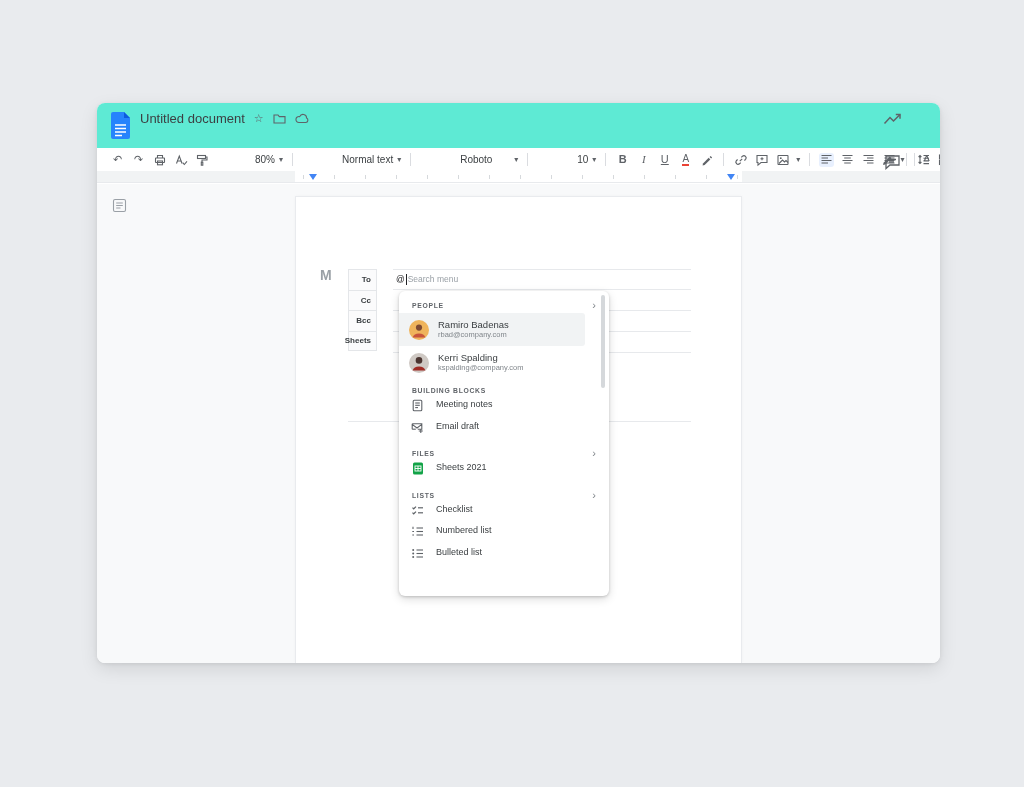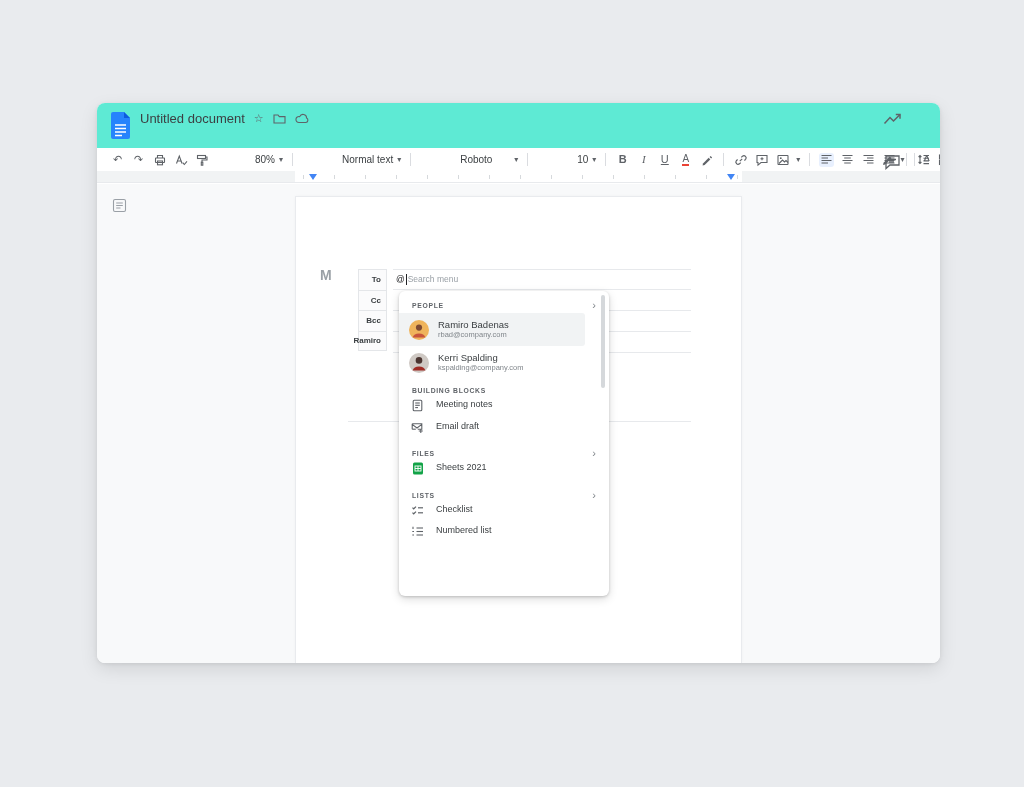--- a/index.html
+++ b/index.html
@@ -44,21 +44,21 @@
   .rmark{position:absolute;top:3px;width:0;height:0;border-left:4px solid transparent;border-right:4px solid transparent;border-top:6px solid #4285f4;}
 
   
   .canvas{position:absolute;top:81px;left:0;right:0;bottom:0;background:#f8f9fa;}
   .outline-ic{position:absolute;left:15px;top:14px;}
   .page{position:absolute;left:198px;top:12px;width:447px;bottom:0;background:#fff;
     border:1px solid #e9ebee;border-bottom:none;box-shadow:0 0 3px rgba(0,0,0,.03);}
 
   
   .gmail-m{position:absolute;left:24px;top:70px;color:#9aa0a6;font-weight:bold;font-size:14px;letter-spacing:-1px;}
-  .fld-col{position:absolute;left:62px;top:72px;width:29px;}
+  .fld-col{position:absolute;left:52px;top:72px;width:29px;}
   .fld-cell{height:20.5px;border:1px solid #e4e6e9;border-bottom:none;background:#fbfbfc;
     font-size:8px;font-weight:bold;color:#3c4043;display:flex;align-items:center;justify-content:flex-end;padding-right:5px;}
   .fld-cell:last-child{border-bottom:1px solid #e4e6e9;}
   .f-line{position:absolute;left:97px;width:298px;height:1px;background:#e7e9ec;}
   .body-line{position:absolute;left:52px;width:343px;height:1px;background:#e7e9ec;}
   .search-line{position:absolute;left:100px;top:75px;display:flex;align-items:center;font-size:8.5px;height:14px;}
   .at-sym{color:#202124;}
   .cursor{width:1px;height:11px;background:#202124;margin:0 1px;}
   .placeholder{color:#9aa0a6;}
 
@@ -355,21 +355,21 @@
     </span>
 
     <div class="page">
 
       <span class="gmail-m">M</span>
 
       <div class="fld-col">
         <div class="fld-cell">To</div>
         <div class="fld-cell">Cc</div>
         <div class="fld-cell">Bcc</div>
-        <div class="fld-cell">Ramiro</div>
+        <div class="fld-cell">Sheets</div>
       </div>
 
       <div class="f-line" style="top:72px;"></div>
       <div class="f-line" style="top:92px;"></div>
       <div class="f-line" style="top:113px;"></div>
       <div class="f-line" style="top:134px;"></div>
       <div class="f-line" style="top:155px;"></div>
       <div class="body-line" style="top:224px;"></div>
 
       <div class="search-line">
@@ -481,17 +481,30 @@
                 <line x1="5.5" y1="3" x2="12" y2="3"></line>
               <line x1="1.3" y1="6.5" x2="3" y2="6.5"></line>
                 <line x1="5.5" y1="6.5" x2="12" y2="6.5"></line>
               <line x1="1.3" y1="10" x2="3" y2="10"></line>
                 <line x1="5.5" y1="10" x2="12" y2="10"></line>
             </svg>
           </span>
           <span class="lbl">Numbered list</span>
         </div>
 
+        <div class="dd-item">
+          <span class="mi">
+            <svg width="13" height="13" viewBox="0 0 13 13" stroke="#5f6368" stroke-width="1.1">
+              <circle cx="2.2" cy="3" r="1" fill="#5f6368" stroke="none"></circle>
+                <line x1="5.5" y1="3" x2="12" y2="3"></line>
+              <circle cx="2.2" cy="6.5" r="1" fill="#5f6368" stroke="none"></circle>
+                <line x1="5.5" y1="6.5" x2="12" y2="6.5"></line>
+              <circle cx="2.2" cy="10" r="1" fill="#5f6368" stroke="none"></circle>
+                <line x1="5.5" y1="10" x2="12" y2="10"></line>
+            </svg>
+          </span>
+          <span class="lbl">Bulleted list</span>
+        </div>
 
       </div>
     </div>
   </div>
 </div>
 
 </body></html>

